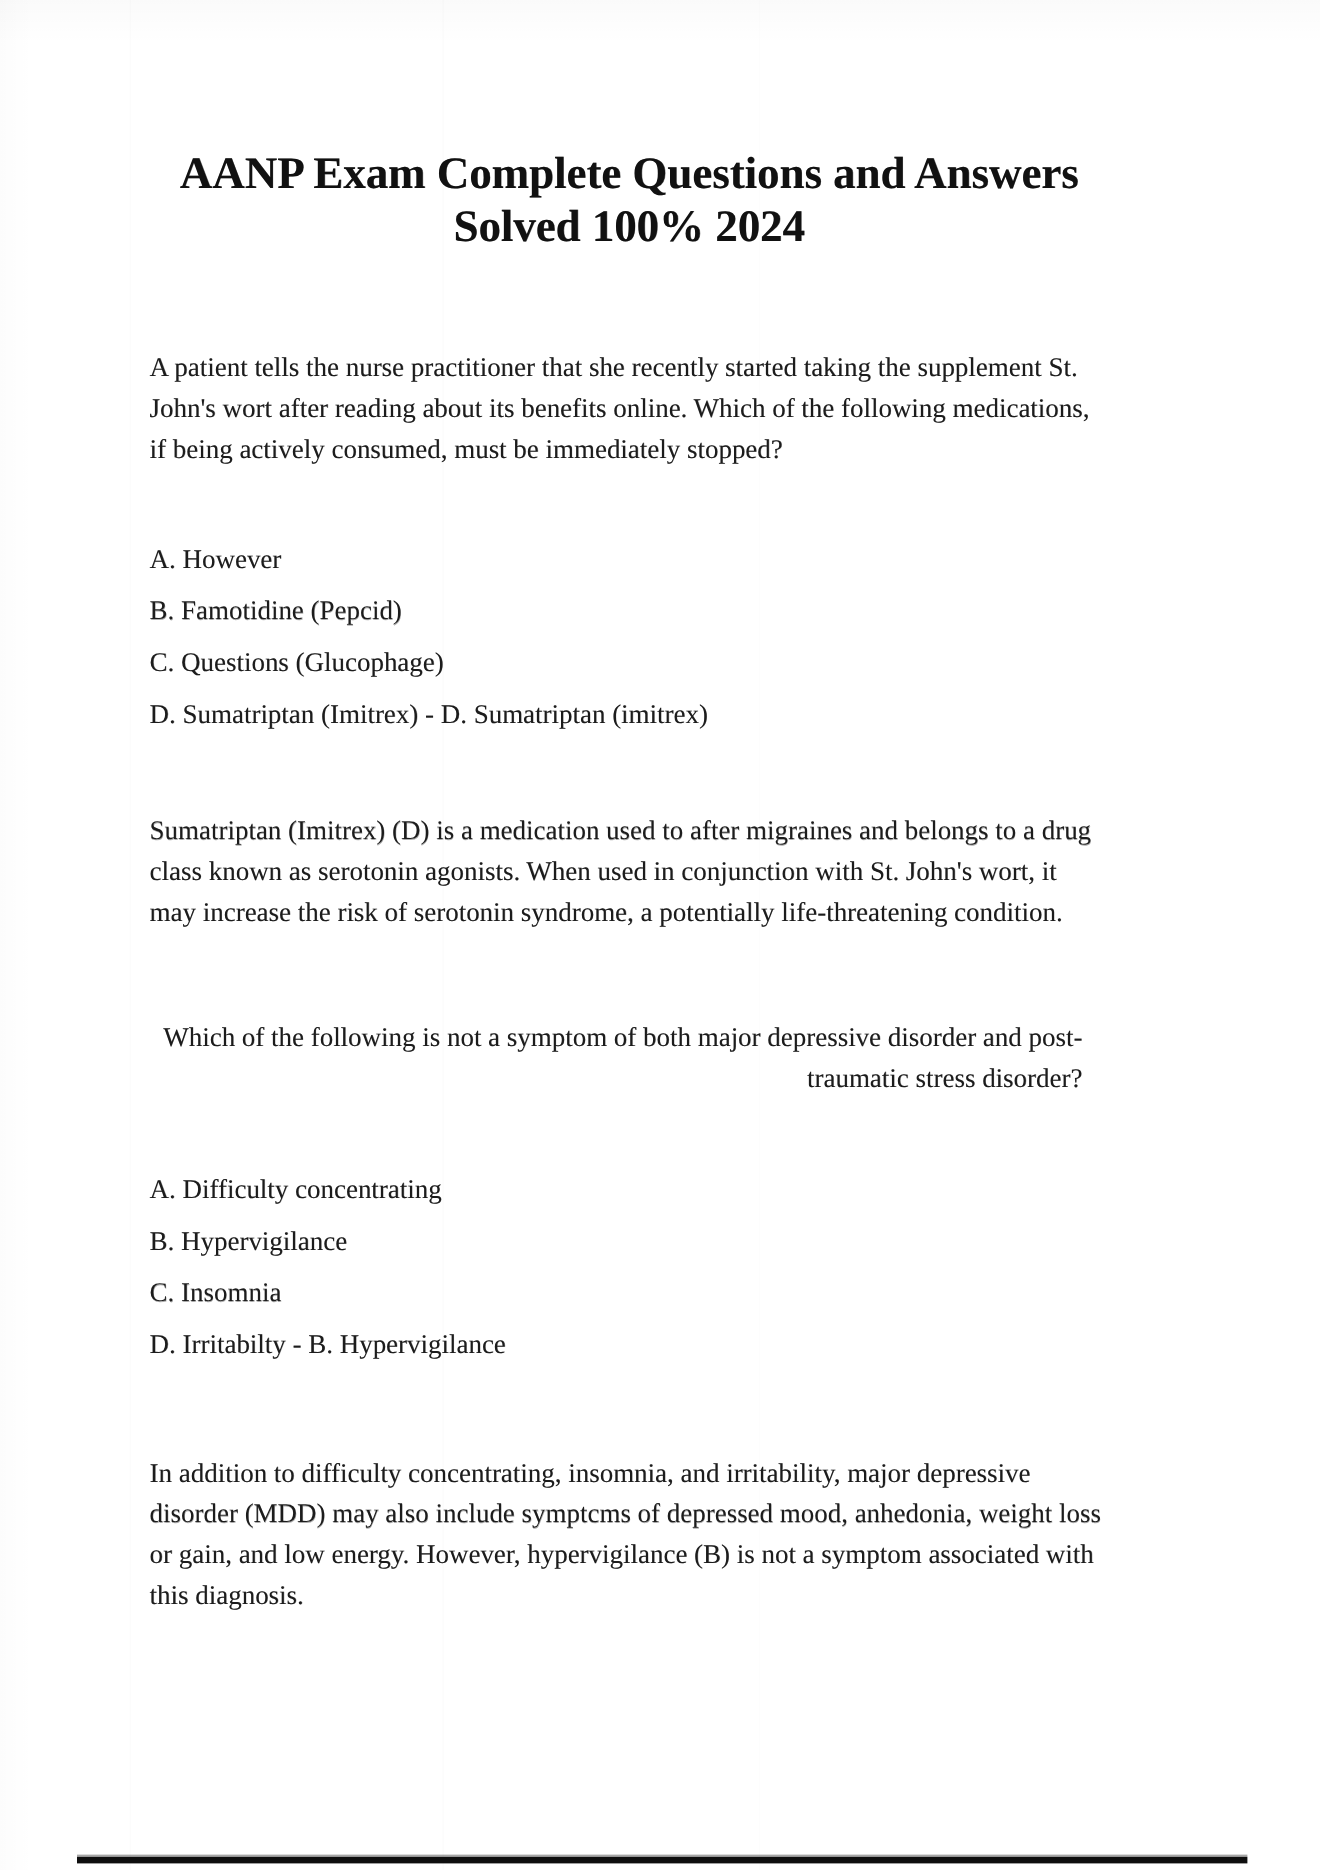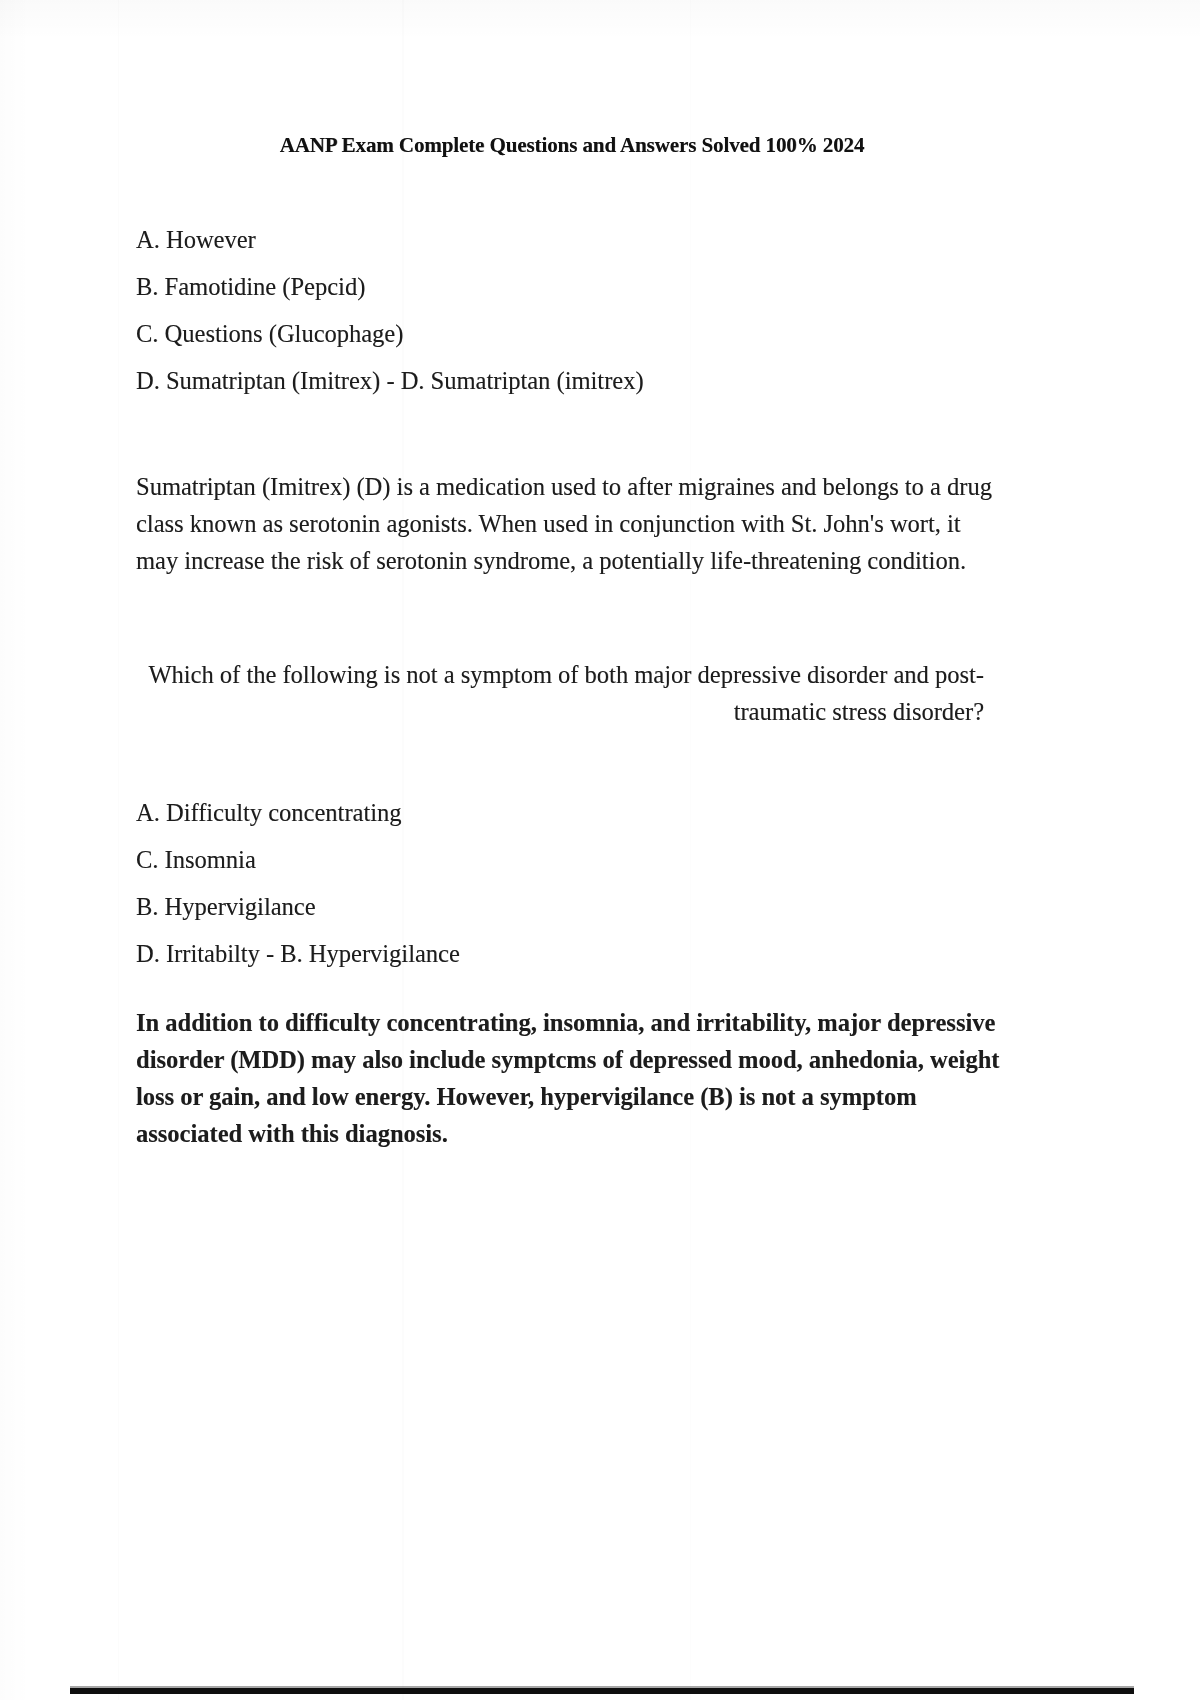--- a/index.html
+++ b/index.html
@@ -50,21 +50,21 @@
 
   .content {
     position: absolute;
     left: 136px;
     top: 0;
     width: 872px;
   }
 
   .doc-title {
     font-weight: bold;
-    font-size: 21px;
+    font-size: 41px;
     line-height: 1.18;
     text-align: center;
     letter-spacing: -0.1px;
     margin: 0;
     padding-top: 133px;
     color: #111111;
     text-shadow: 0.35px 0.25px 0.4px rgba(0,0,0,0.45);
   }
 
   .block {
@@ -75,21 +75,21 @@
     margin: 0;
   }
 
   .q-stem      { margin-top: 86px; width: 868px; }
   .opt-list    { margin-top: 63px; list-style: none; padding: 0; }
   .opt-list li { margin: 0 0 10px 0; }
   .opt-list li:last-child { margin-bottom: 0; }
   .expl        { margin-top: 69px; width: 868px; }
   .q-stem-2    { margin-top: 77px; width: 848px; text-align: right; }
   .opt-list-2  { margin-top: 64px; }
-  .expl-2      { margin-top: 32px; width: 875px; font-weight: bold; }
+  .expl-2      { margin-top: 80px; width: 875px; }
 
   .bottom-bar {
     position: absolute;
     left: 70px;
     right: 66px;
     bottom: 6px;
     height: 6px;
     background: #0e0e0e;
   }
   .bottom-bar-soft {
@@ -106,36 +106,37 @@
 
 <div class="page">
 
   <div class="scan-streaks"></div>
   <div class="scan-vignette"></div>
 
   <div class="content">
 
     <h1 class="doc-title">AANP Exam Complete Questions and Answers Solved 100% 2024</h1>
 
+    <p class="block q-stem">A patient tells the nurse practitioner that she recently started taking the supplement St. John's wort after reading about its benefits online. Which of the following medications, if being actively consumed, must be immediately stopped?</p>
 
     <ul class="opt-list">
       <li class="block">A. However</li>
       <li class="block">B. Famotidine (Pepcid)</li>
       <li class="block">C. Questions (Glucophage)</li>
       <li class="block">D. Sumatriptan (Imitrex) - D. Sumatriptan (imitrex)</li>
     </ul>
 
     <p class="block expl">Sumatriptan (Imitrex) (D) is a medication used to after migraines and belongs to a drug class known as serotonin agonists. When used in conjunction with St. John's wort, it may increase the risk of serotonin syndrome, a potentially life-threatening condition.</p>
 
     <p class="block q-stem-2">Which of the following is not a symptom of both major depressive disorder and post-traumatic stress disorder?</p>
 
     <ul class="opt-list opt-list-2">
       <li class="block">A. Difficulty concentrating</li>
+      <li class="block">B. Hypervigilance</li>
       <li class="block">C. Insomnia</li>
-      <li class="block">B. Hypervigilance</li>
       <li class="block">D. Irritabilty - B. Hypervigilance</li>
     </ul>
 
     <p class="block expl-2">In addition to difficulty concentrating, insomnia, and irritability, major depressive disorder (MDD) may also include symptcms of depressed mood, anhedonia, weight loss or gain, and low energy. However, hypervigilance (B) is not a symptom associated with this diagnosis.</p>
 
   </div>
 
   <div class="bottom-bar-soft"></div>
   <div class="bottom-bar"></div>
 

